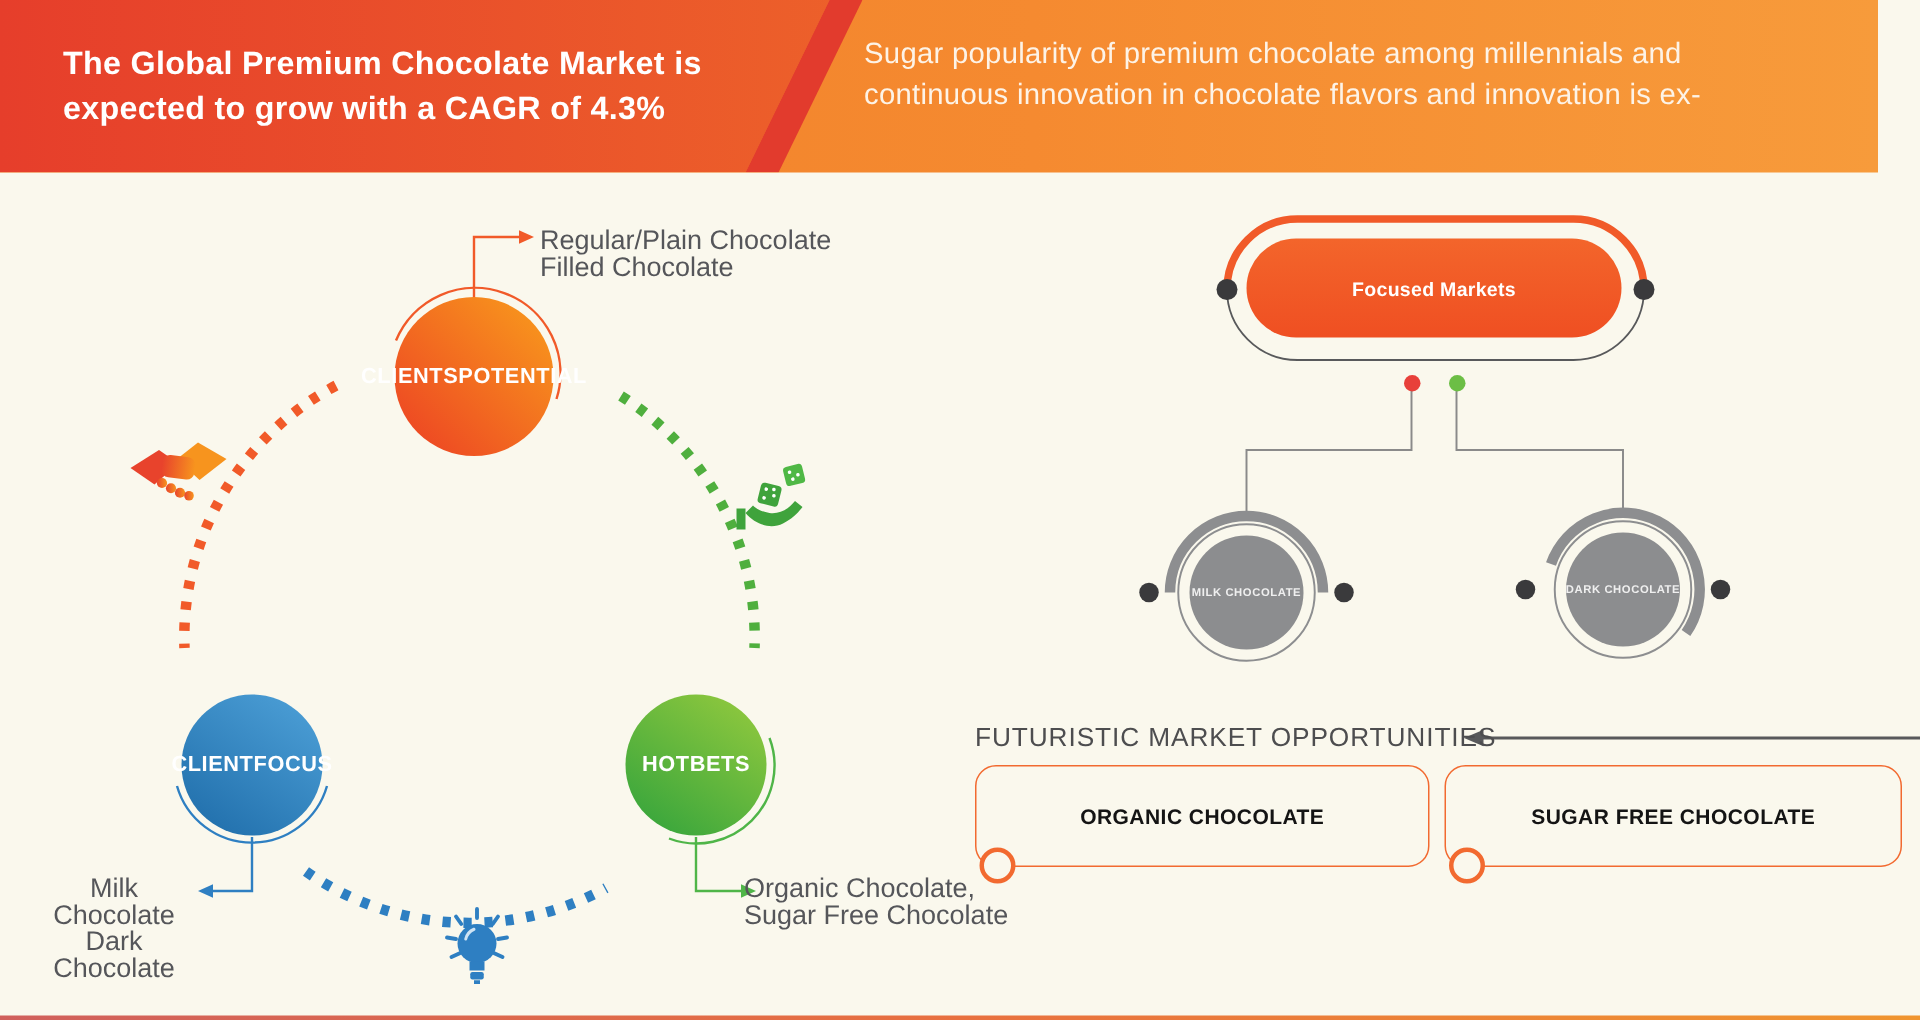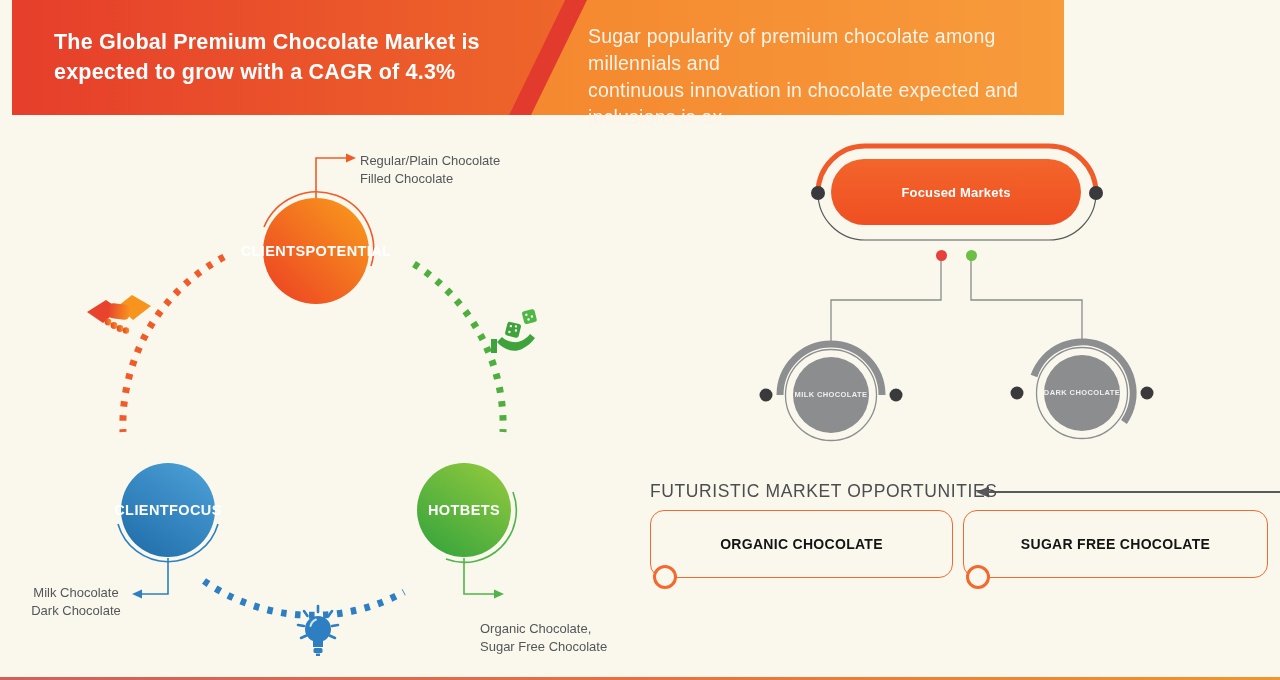--- a/index.html
+++ b/index.html
@@ -1,21 +1,21 @@
 <!DOCTYPE html>
 <html><head>
 <meta charset="utf-8">
 <style>
   html,body{margin:0;padding:0;background:#e8e8e8;}
   *{box-sizing:border-box;}
   .stage{position:relative;width:1280px;height:680px;overflow:hidden;
          background:#FAF8ED;font-family:"Liberation Sans",sans-serif;}
 
   
-  .banner{position:absolute;left:12px;top:0;width:1052px;height:115px;
+  .banner{position:absolute;left:0;top:0;width:1252px;height:115px;
           background:linear-gradient(90deg,#F07D27 0%,#F58A30 55%,#F79B3B 100%);}
   .banner-left{position:absolute;inset:0;
           clip-path:polygon(0 0,553px 0,497px 115px,0 115px);
           background:linear-gradient(90deg,#E63E2B 0%,#EE682A 55%,#F78F2E 100%);}
   .banner-stripe{position:absolute;inset:0;
           clip-path:polygon(553px 0,575px 0,519px 115px,497px 115px);
           background:#E23B2D;}
   .banner-title{position:absolute;left:42px;top:27px;color:#fff;
           font-size:21.5px;font-weight:bold;line-height:30px;letter-spacing:.2px;}
   .banner-sub{position:absolute;left:576px;top:23px;color:#FDF3E7;
@@ -28,24 +28,24 @@
   .node{position:absolute;border-radius:50%;z-index:2;display:flex;flex-direction:row;
         align-items:center;justify-content:center;color:#fff;font-weight:bold;
         font-size:14.5px;line-height:19px;text-align:center;letter-spacing:.4px;}
   .node-orange{left:263px;top:198px;width:106px;height:106px;
         background:linear-gradient(225deg,#F99E1C 0%,#EC3E24 100%);}
   .node-blue{left:121px;top:463px;width:94px;height:94px;
         background:linear-gradient(215deg,#4FA2D9 0%,#1D6BA8 100%);}
   .node-green{left:417px;top:463px;width:94px;height:94px;
         background:linear-gradient(215deg,#97CB3E 0%,#2FA23C 100%);}
 
-  .annot{position:absolute;z-index:2;color:#55565A;font-size:13px;line-height:17.5px;}
+  .annot{position:absolute;z-index:2;color:#55565A;font-size:18px;line-height:17.5px;}
   .annot-1{left:360px;top:152px;}
   .annot-2{left:24px;top:584px;width:104px;text-align:center;}
-  .annot-3{left:480px;top:584px;margin-top:36px;}
+  .annot-3{left:496px;top:584px;}
 
   .icon{position:absolute;z-index:2;}
   .icon-handshake{left:86px;top:292px;}
   .icon-dice{left:490px;top:306px;}
   .icon-bulb{left:296px;top:604px;}
 
   
   .pill{position:absolute;left:831px;top:159px;width:250px;height:66px;z-index:2;
         border-radius:33px;background:linear-gradient(180deg,#F3652B 0%,#EF4F22 100%);
         display:flex;align-items:center;justify-content:center;color:#fff;
@@ -81,21 +81,21 @@
 
   <div class="banner">
     <div class="banner-left"></div>
     <div class="banner-stripe"></div>
     <div class="banner-title">
       <div>The Global Premium Chocolate Market is</div>
       <div>expected to grow with a CAGR of 4.3%</div>
     </div>
     <div class="banner-sub">
       <div>Sugar popularity of premium chocolate among millennials and</div>
-      <div>continuous innovation in chocolate expected and inclusions is ex-</div>
+      <div>continuous innovation in chocolate flavors and innovation is ex-</div>
     </div>
   </div>
 
   <svg class="decor" width="1280" height="680" viewBox="0 0 1280 680">
 
     <path d="M 224 257 A 190 190 0 0 0 123 432" fill="none" stroke="#F15A29" stroke-width="7" stroke-dasharray="5.5 8.5"></path>
     <path d="M 414 264 A 190 190 0 0 1 503 432" fill="none" stroke="#4FAF3E" stroke-width="7" stroke-dasharray="5.5 8.5"></path>
     <path d="M 204 581 A 190 190 0 0 0 404 592" fill="none" stroke="#2E7FC2" stroke-width="7" stroke-dasharray="5.5 8.5"></path>
 
     <path d="M 264 227 A 57 57 0 0 1 371 266" fill="none" stroke="#F15A29" stroke-width="1.6"></path>

